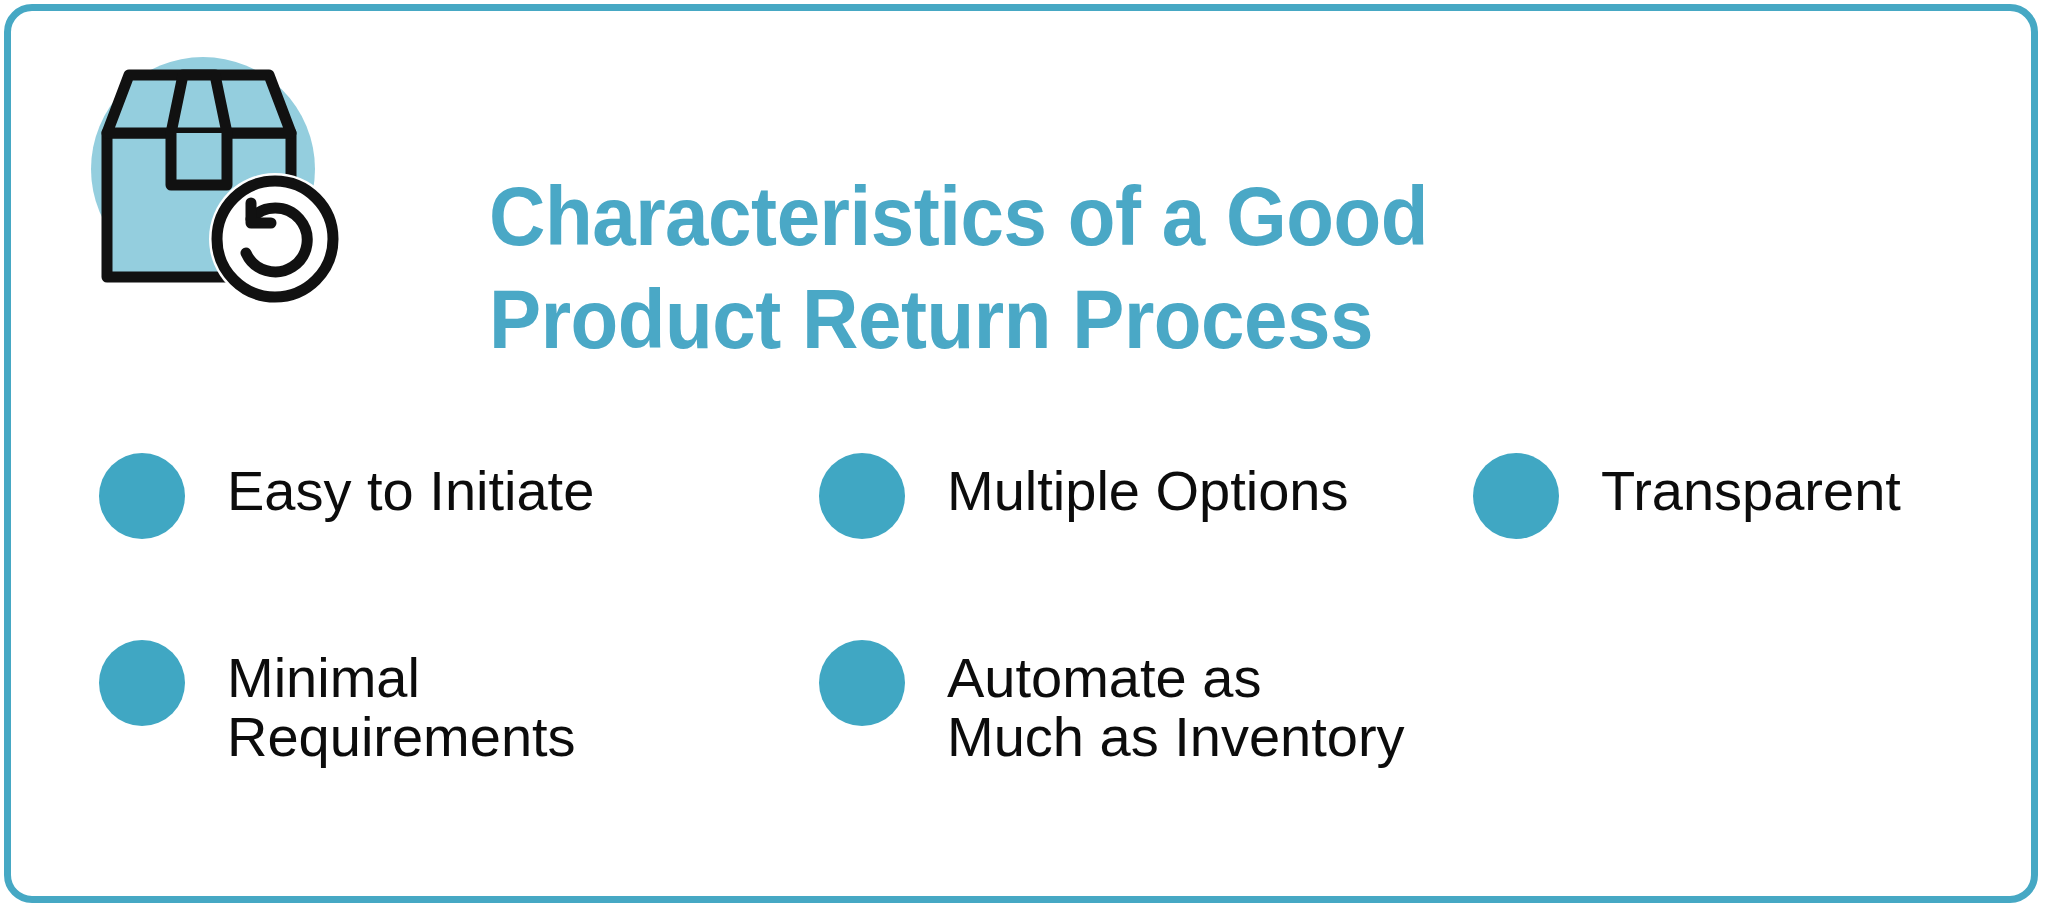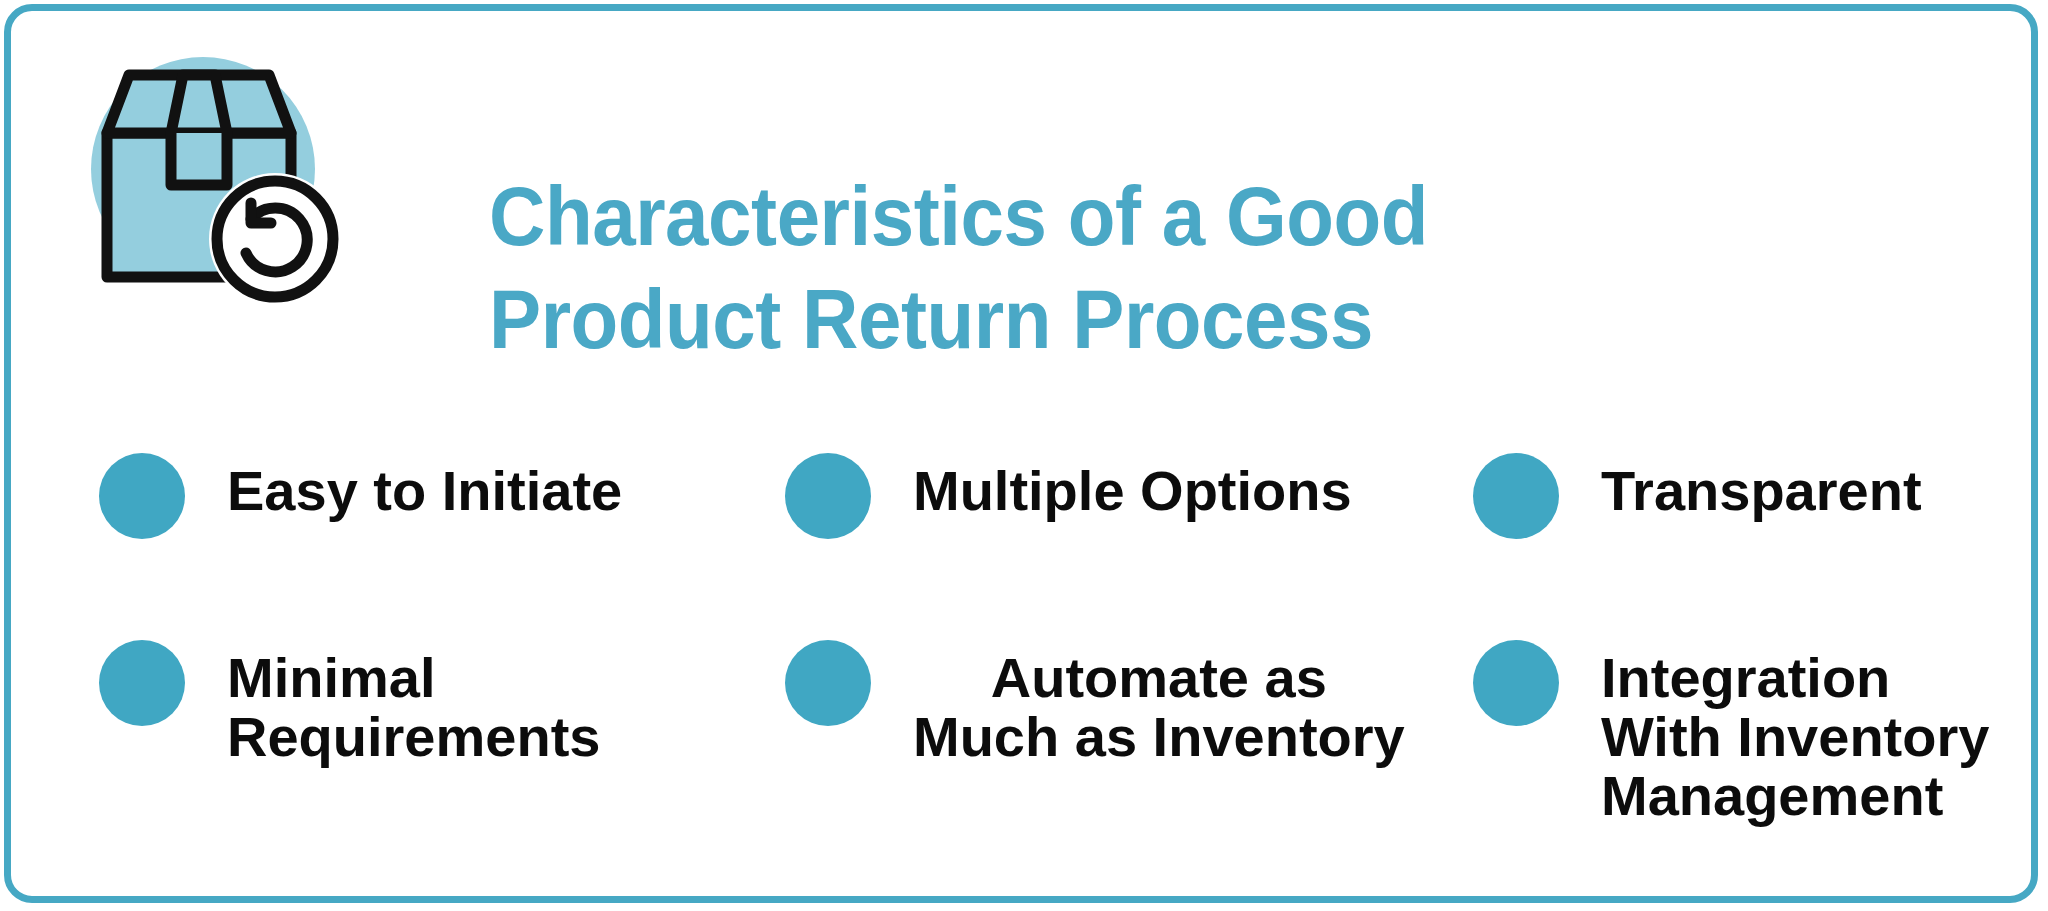--- a/index.html
+++ b/index.html
@@ -73,30 +73,30 @@
     width: 86px;
     height: 86px;
     border-radius: 50%;
     background: #40A7C3;
     margin-top: 2px;
   }
   .item-label {
     margin-left: 42px;
     color: #0c0c0c;
     font-family: "Liberation Sans", sans-serif;
-    font-weight: bold;
+    font-weight: normal;
     font-size: 56px;
     line-height: 59px;
     white-space: pre-line;
     padding-top: 10px;
   }
 
   
   .col1 { left: 88px; }
-  .col2 { left: 774px; text-align: center; }
+  .col2 { left: 808px; }
   .col3 { left: 1462px; }
   
   .row1 { top: 440px; }
   .row2 { top: 627px; }
 </style>
 </head>
 <body>
 
 <div id="card">
 
@@ -148,21 +148,15 @@
       <span class="bullet"></span>
       <span class="item-label">Transparent</span>
     </div>
 
     <div class="item col2 row2">
       <span class="bullet"></span>
       <span class="item-label">Automate as
 Much as Inventory</span>
     </div>
 
-    <div class="item col3 row2">
-      <span class="bullet"></span>
-      <span class="item-label">Integration
-With Inventory
-Management</span>
-    </div>
 
   </div>
 </div>
 
 </body></html>

